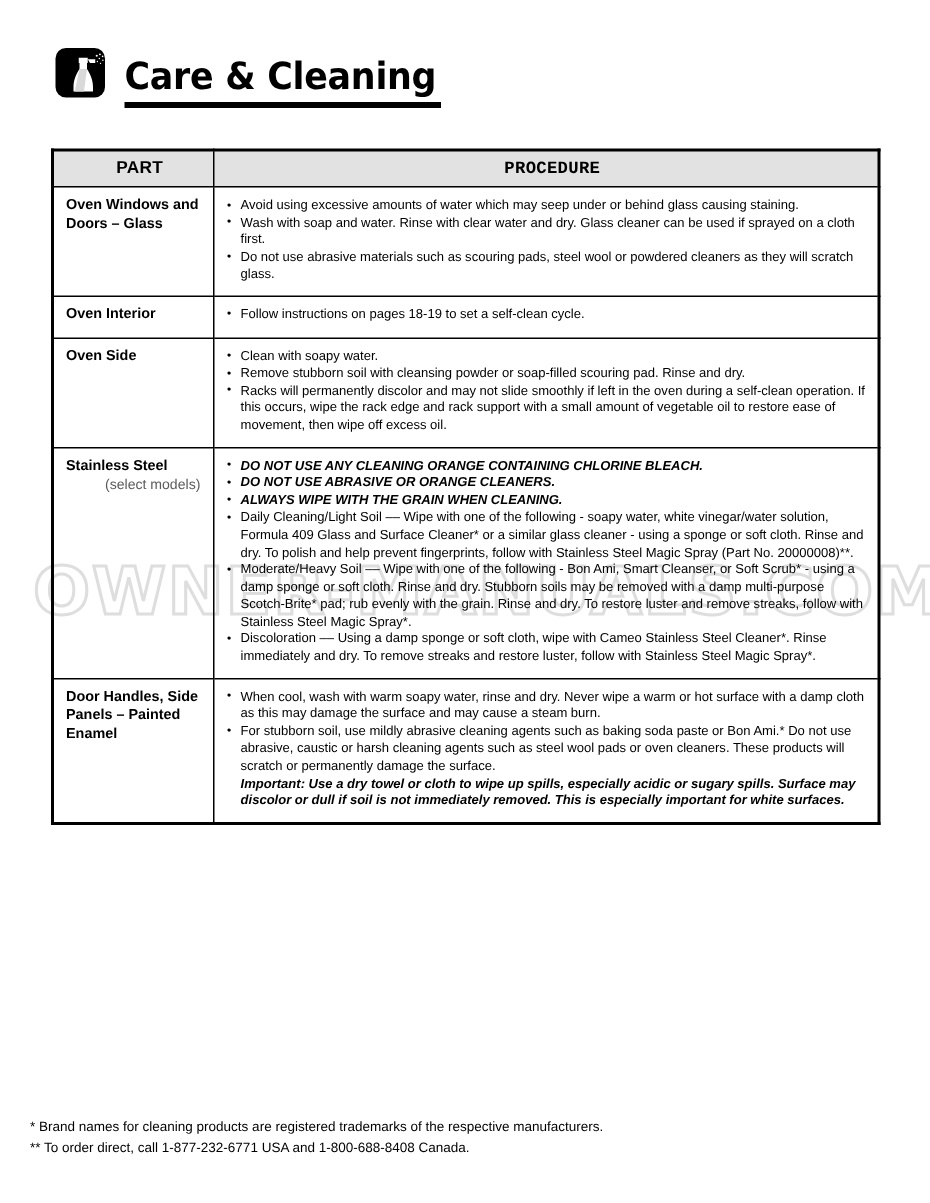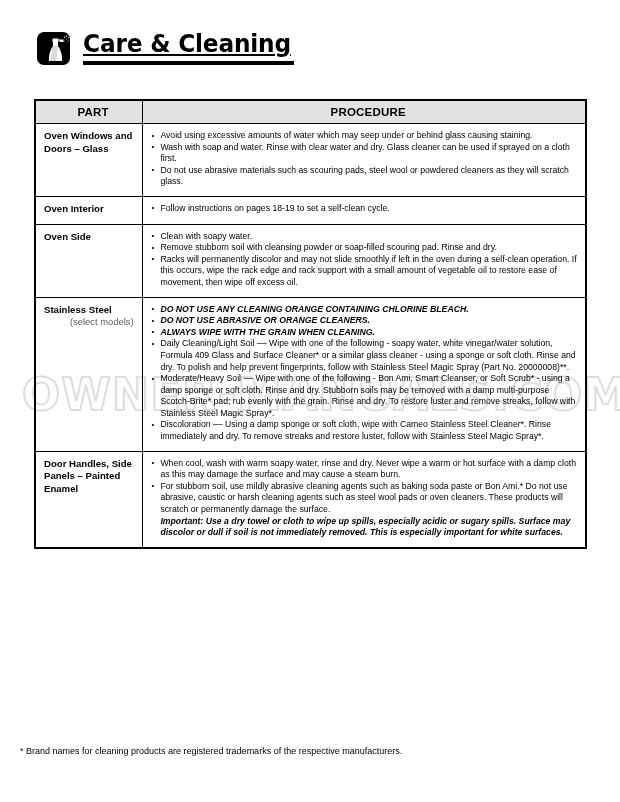--- a/index.html
+++ b/index.html
@@ -22,22 +22,21 @@
     height: 802px;
     box-sizing: border-box;
   }
 
   
   .header {
     position: absolute;
     left: 36px;
     top: 30px;
     display: flex;
-    align-items: flex-start;
-    text-decoration: underline;
+    align-items: flex-end;
   }
   .header-icon {
     width: 38px;
     height: 38px;
     flex: 0 0 38px;
     position: relative;
     margin-right: 9px;
   }
   .header-icon .sq {
     position: absolute;
@@ -115,21 +114,21 @@
   .care-table thead th {
     background: #e2e2e2;
     text-align: center;
     font-size: 11.5px;
     font-weight: bold;
     padding: 5px 0 5px 8px;
     border-bottom: 1.5px solid #000;
     letter-spacing: 0.2px;
   }
   .col-part { width: 100px; }
-  .col-proc { width: 451px; }
+  .col-proc { width: 451px; font-family: Liberation Mono, monospace; }
 
   td.part-cell {
     padding: 6px 6px 8px 8px;
     font-size: 9.6px;
     font-weight: bold;
     line-height: 12.6px;
   }
   td.part-cell .sub {
     font-weight: normal;
     color: #5b5b5b;
@@ -278,17 +277,18 @@
               <li><span>For stubborn soil, use mildly abrasive cleaning agents such as baking soda paste or Bon Ami.* </span><span class="b">Do not</span><span> use abrasive, caustic or harsh cleaning agents such as steel wool pads or oven cleaners. These products will scratch or permanently damage the surface.</span></li>
               <div class="nobullet"><span class="bi">Important: Use a dry towel or cloth to wipe up spills, especially acidic or sugary spills. Surface may discolor or dull if soil is not immediately removed. This is especially important for white surfaces.</span></div>
             </ul>
           </td>
         </tr>
       </tbody>
   </table>
 
   <div class="footnotes">
     <div>* Brand names for cleaning products are registered trademarks of the respective manufacturers.</div>
+    <div>** To order direct, call 1-877-232-6771 USA and 1-800-688-8408 Canada.</div>
   </div>
 
   <div class="page-number">21</div>
 
 </div>
 
 </body></html>

